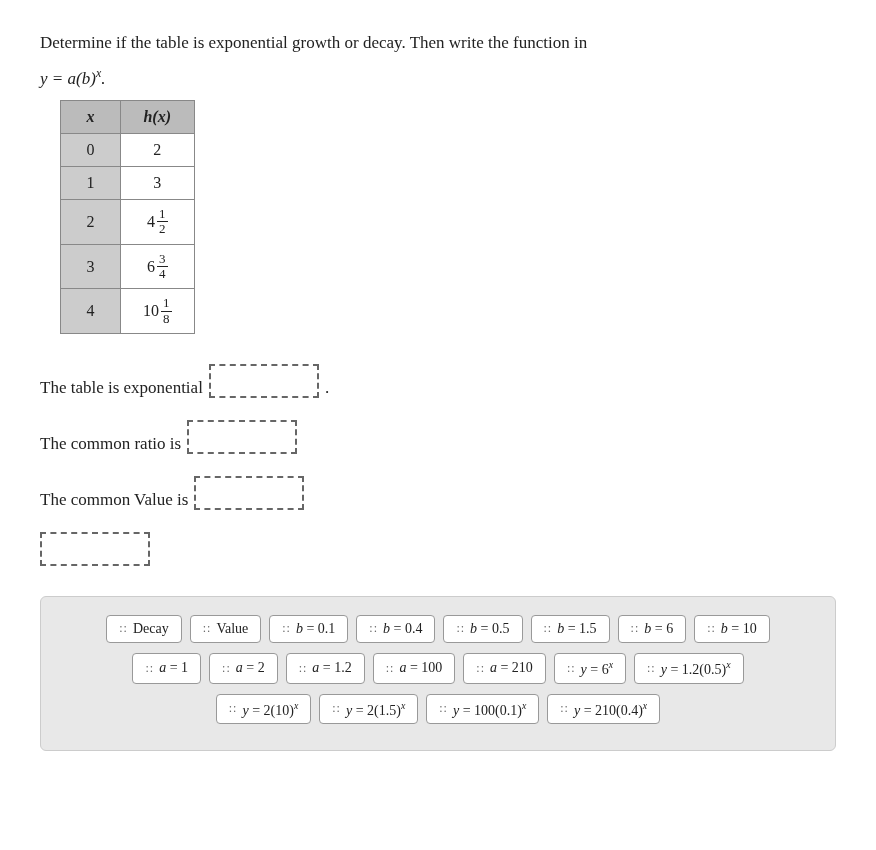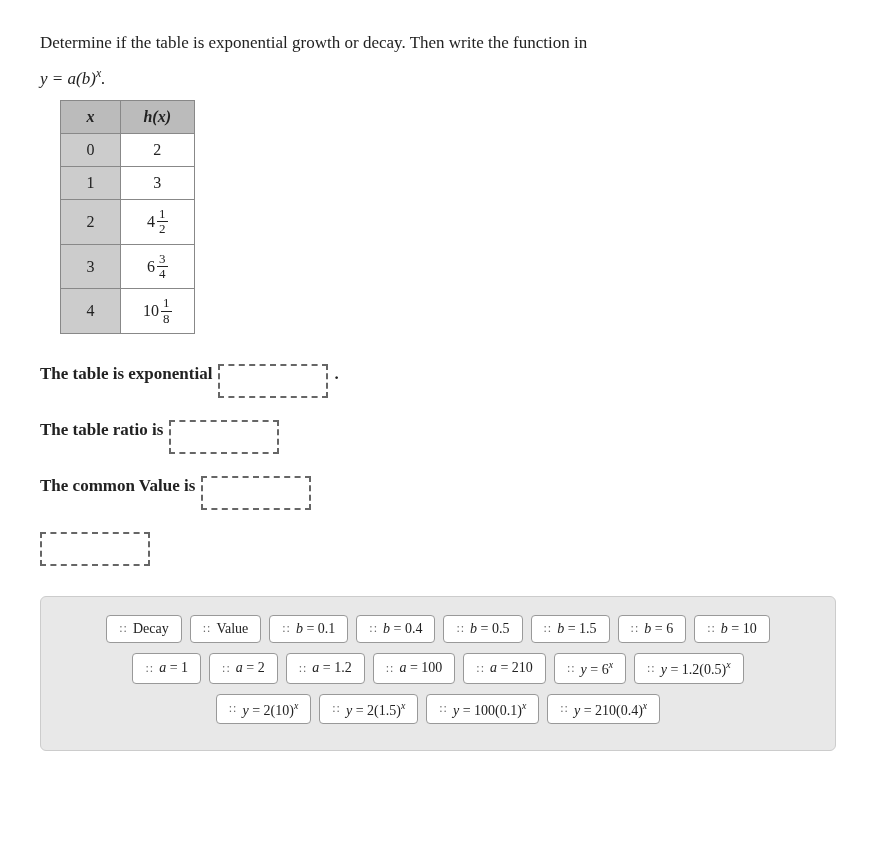--- a/index.html
+++ b/index.html
@@ -62,24 +62,23 @@
     .mixed-num {
       display: inline-flex;
       align-items: center;
       gap: 2px;
     }
     
     .statement {
       font-size: 17px;
       margin-bottom: 22px;
       display: flex;
-      align-items: flex-start;
+      align-items: flex-end;
       gap: 6px;
       flex-wrap: wrap;
-      font-weight: bold;
     }
     .drop-box {
       border: 2px dashed #666;
       min-width: 110px;
       min-height: 34px;
       display: inline-block;
       padding: 4px 8px;
       background: #fff;
     }
     
@@ -175,21 +174,21 @@
     </tr>
   </tbody>
 </table>
 
 <div class="statement">
   <span>The table is exponential</span>
   <span class="drop-box"></span>.
 </div>
 
 <div class="statement">
-  <span>The table ratio is</span>
+  <span>The common ratio is</span>
   <span class="drop-box"></span>
 </div>
 
 <div class="statement">
   <span>The common Value is</span>
   <span class="drop-box"></span>
 </div>
 
 <div class="statement">
   <span class="drop-box"></span>

